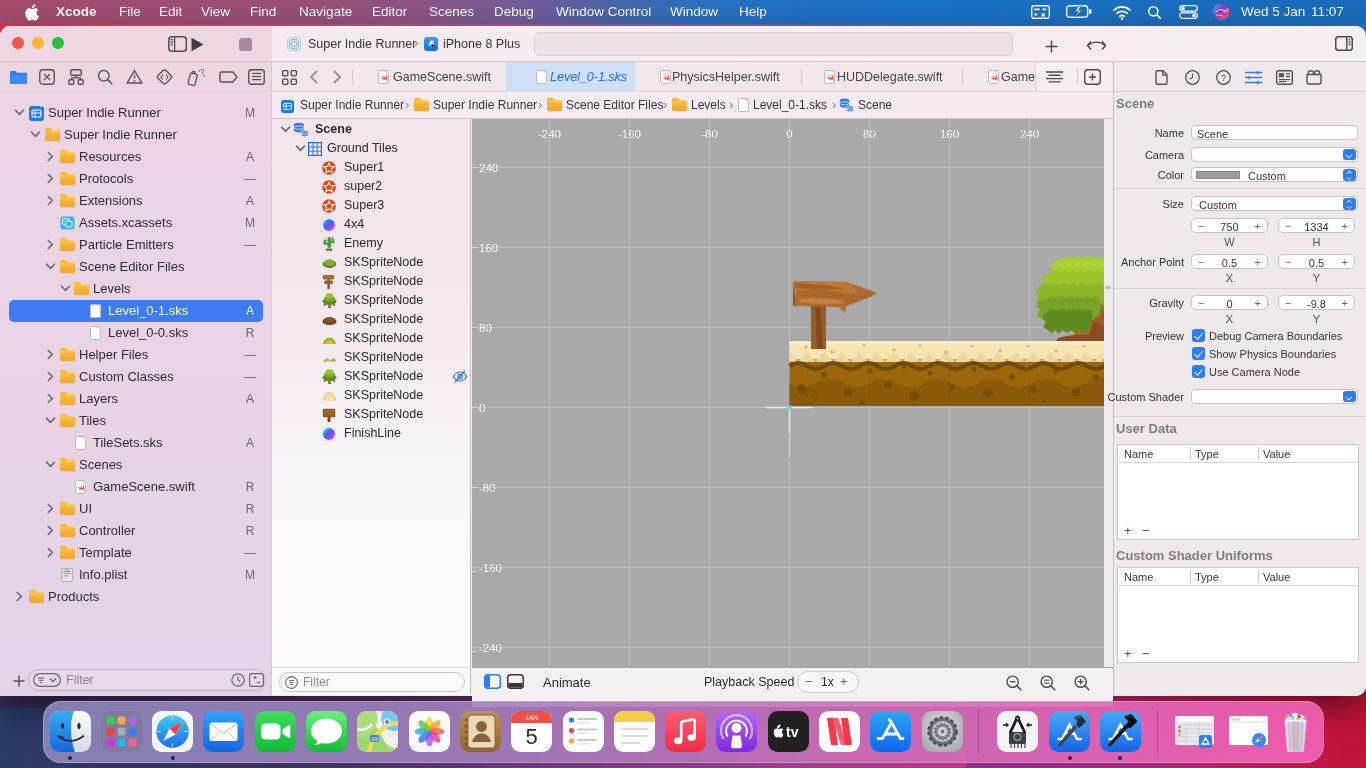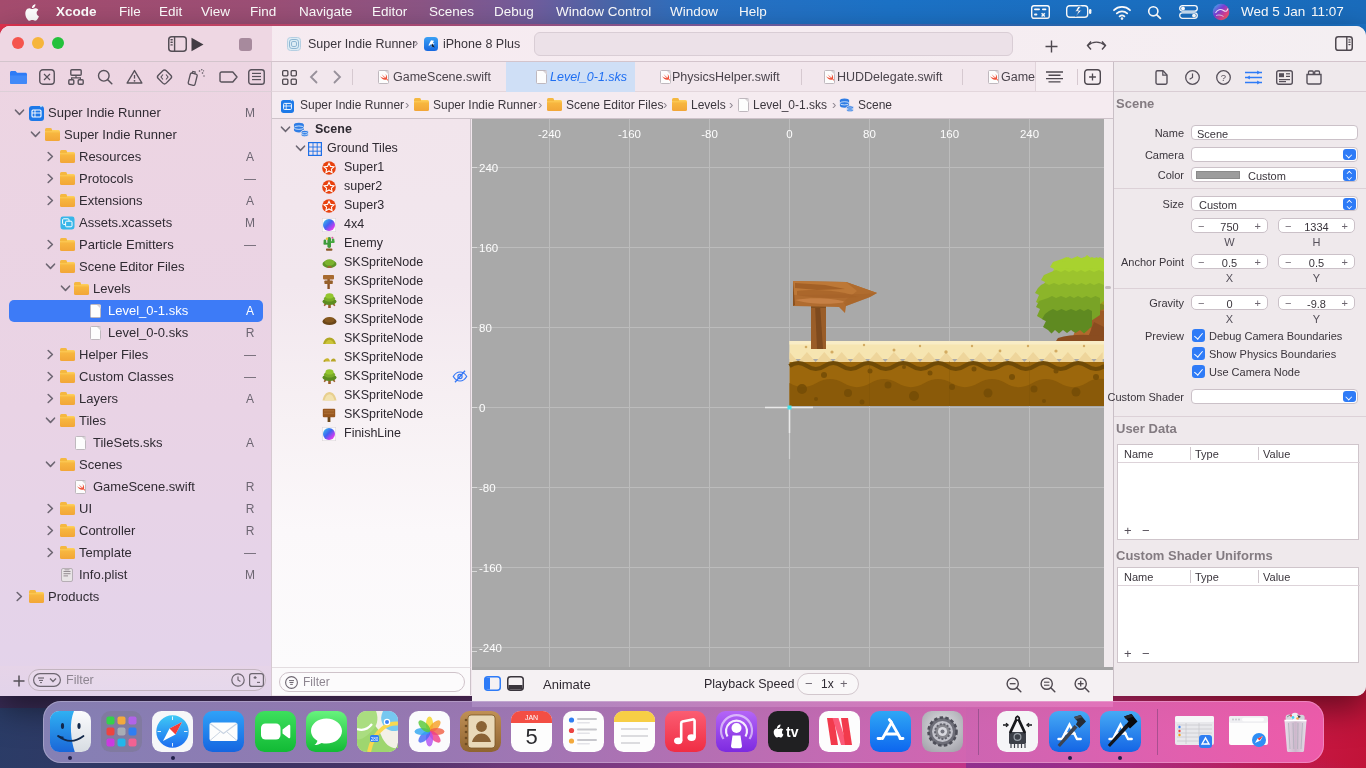--- a/index.html
+++ b/index.html
@@ -54,21 +54,21 @@
 
   
   #outline { left:272px; top:93px; width:199px; height:548px;
     background:linear-gradient(180deg,#f2e5ec 0%,#f2e7ee 30%,#f7f1f4 55%,#fbf8fa 75%,#fcfbfc 100%); border-right:1px solid #cdc2c9; }
   #outline .orow { position:absolute; left:0; width:199px; height:19px; font-size:12.5px; color:#2e2931; line-height:19px; }
   #outlinebar { left:272px; top:641px; width:199px; height:28px; background:#fbfafb; border-top:1px solid #e3dde0; border-right:1px solid #cdc2c9; }
 
   
   #canvas { left:472px; top:93px; width:632px; height:548px; background:#a9a9a9; overflow:hidden; }
   #scrollstrip { left:1104px; top:93px; width:9px; height:548px; background:#f0eaed; }
-  #canvasbar { left:472px; top:641px; width:641px; height:40px; background:#f5f1f3; border-top:3px solid #a3a3a3; font-size:13px; color:#2e2931; }
+  #canvasbar { left:472px; top:641px; width:641px; height:40px; background:#f5f1f3; border-top:1px solid #a3a3a3; font-size:13px; color:#2e2931; }
 
   
   #inspector { left:1113px; top:36px; width:253px; height:634px; border-radius:0 0 10px 0;
     background:#efe9ec; border-left:1px solid #c9bfc6; font-size:11px; color:#3a353c; }
   .ilbl { right:182px; width:100px; text-align:right; }
   .ifield { left:77px; width:167px; height:15px; background:#fff; border:1px solid #cbc1c8; border-radius:4px; }
   .bchev { position:absolute; right:1.5px; top:1px; width:13px; height:11px; background:#2e7bf7; border-radius:3px; }
   .bchev::before { content:""; position:absolute; left:3.6px; top:3px; width:4.5px; height:4.5px; border-right:1.6px solid #fff; border-bottom:1.6px solid #fff; transform:rotate(45deg) scale(.8); }
   .bstep { position:absolute; right:1.5px; top:0.5px; width:13px; height:12.5px; background:#2e7bf7; border-radius:3px; }
   .bstep::before { content:""; position:absolute; left:4px; top:2.6px; width:3.6px; height:3.6px; border-left:1.5px solid #fff; border-top:1.5px solid #fff; transform:rotate(45deg) scale(.75); }

